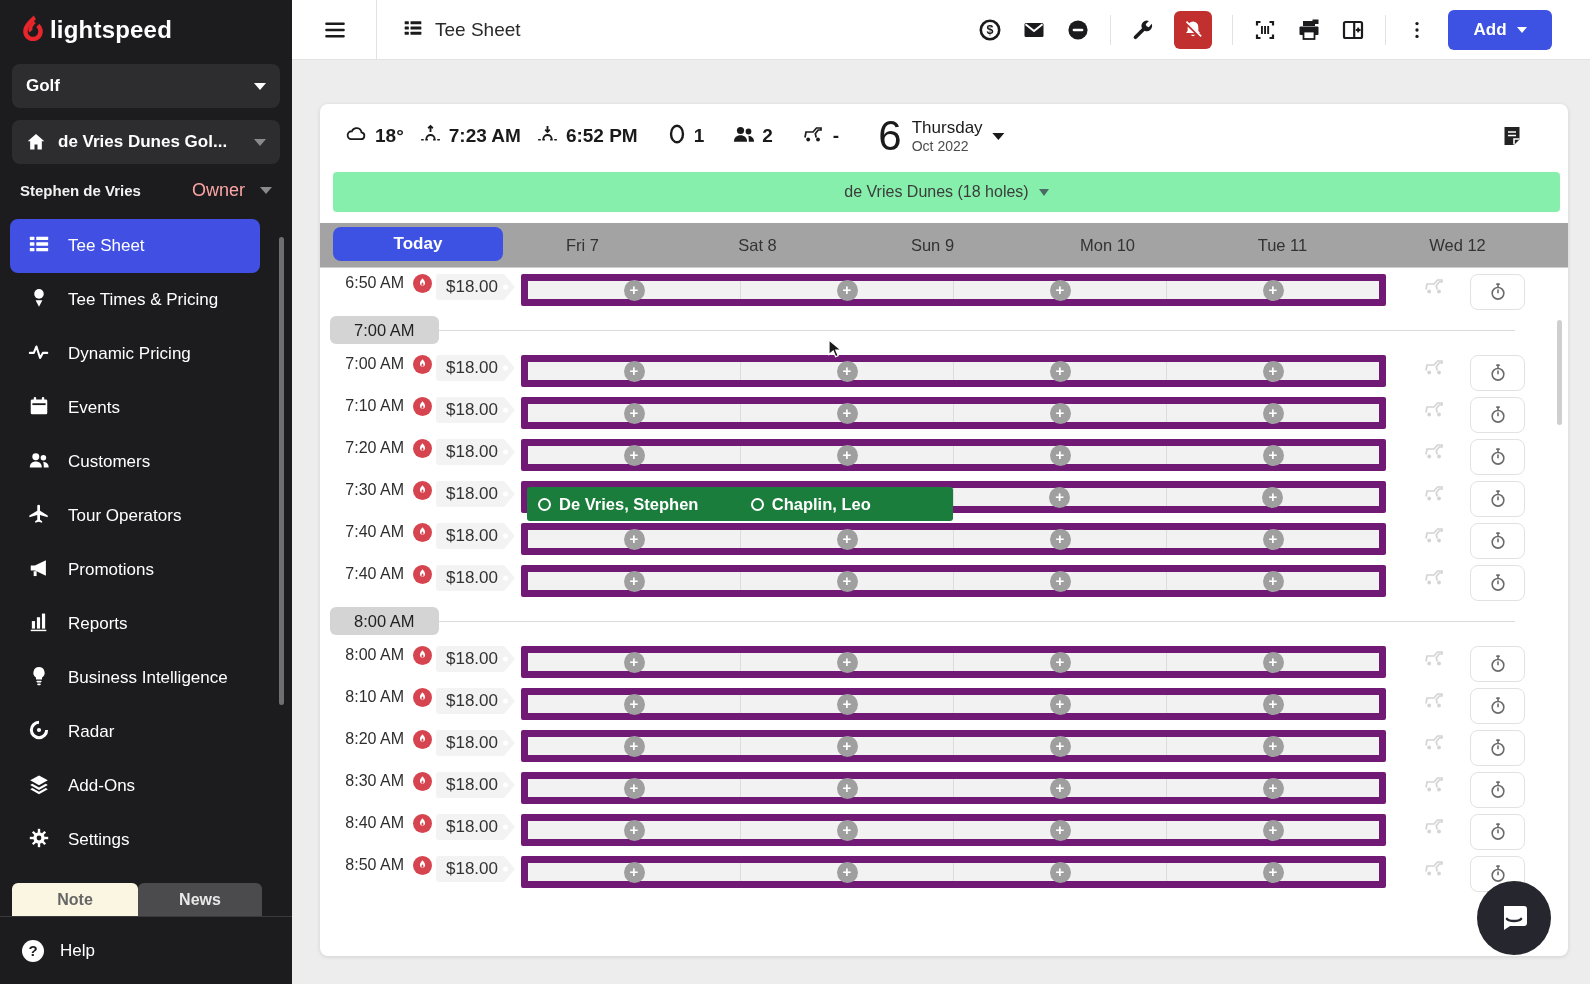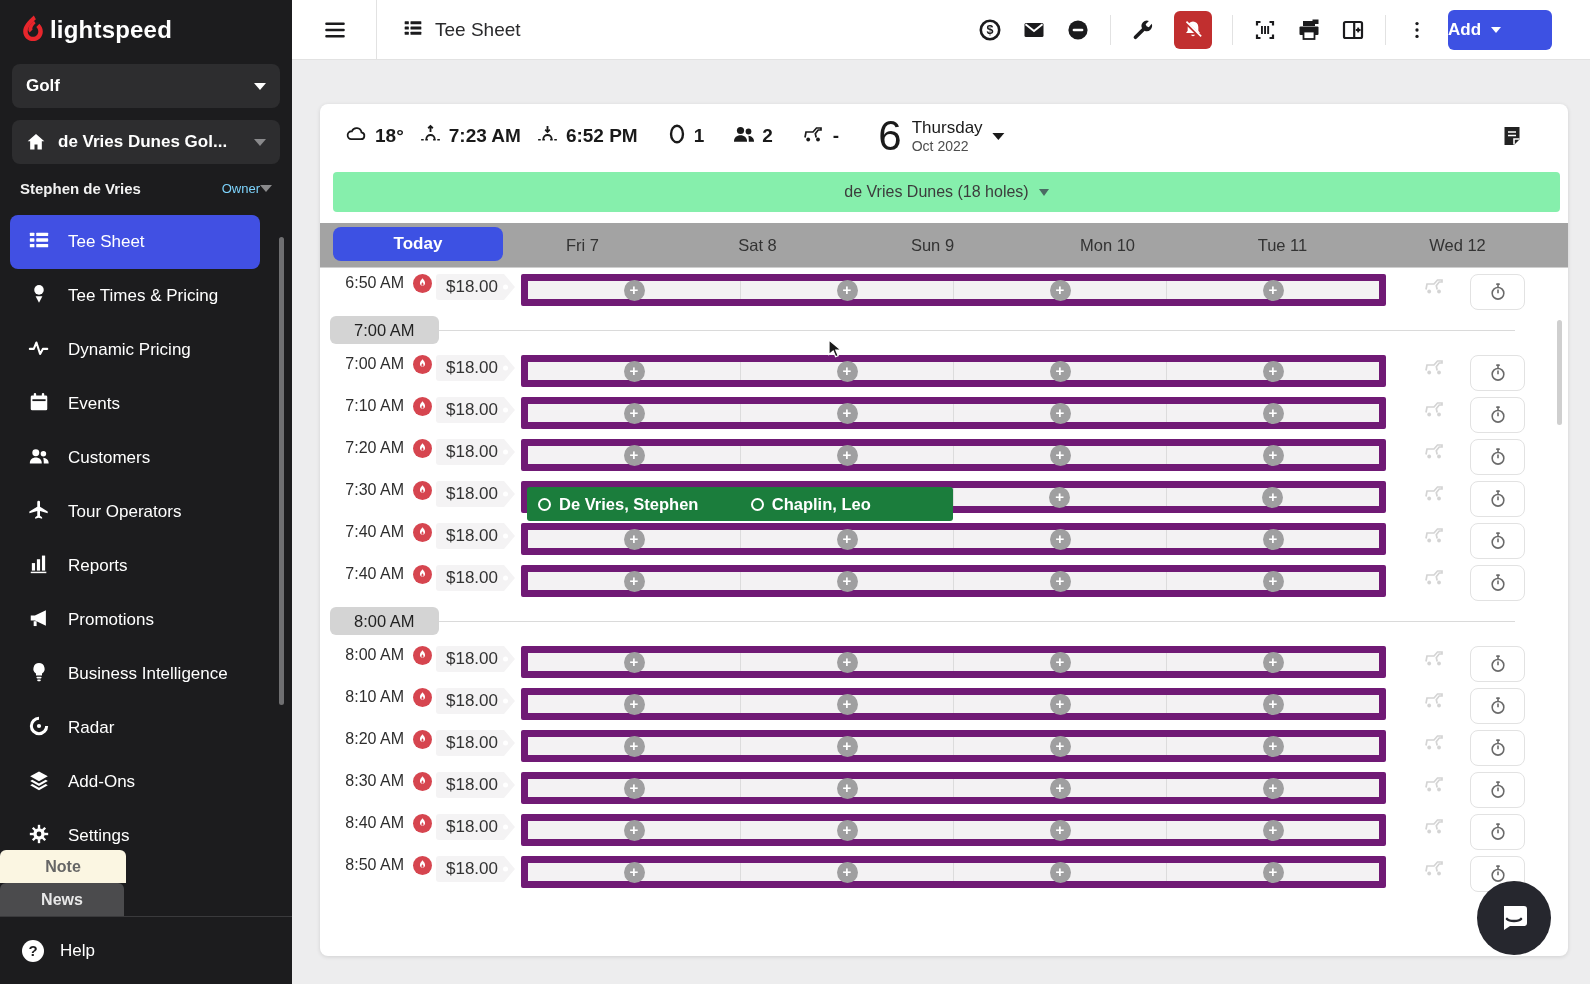--- a/index.html
+++ b/index.html
@@ -14,30 +14,30 @@
   .side-select { margin:12px 12px 0 12px; height:44px; background:#2d2d2f; border-radius:8px;
     display:flex; align-items:center; padding:0 14px; cursor:pointer; }
   .side-select .lbl { font-size:17px; font-weight:bold; color:#fff; flex:1;
     white-space:nowrap; overflow:hidden; }
   .caret { width:0; height:0; border-left:6px solid transparent; border-right:6px solid transparent;
     border-top:7px solid #fff; flex:none; }
   .caret.dim { border-top-color:#8a8a8c; }
   .side-select .home { margin-right:12px; flex:none; display:flex; }
   .user-row { display:flex; align-items:center; padding:16px 20px 10px 20px; }
   .user-name { font-size:15px; font-weight:bold; color:#f2f2f2; flex:1; }
-  .user-role { font-size:13px; color:#7dd3fc; margin-right:0; }
+  .user-role { font-size:18px; color:#fca5a5; margin-right:15px; }
   .nav { margin-top:8px; }
   .nav-item { display:flex; align-items:center; gap:18px; height:54px; width:250px;
     margin-left:10px; padding-left:18px; border-radius:8px; cursor:pointer; color:#fff; }
   .nav-item.active { background:#4150e3; }
   .nav-item .nav-lbl { font-size:17px; }
   .nav-item svg { flex:none; }
   .side-scrollbar { position:absolute; right:8px; top:237px; width:5px; height:468px;
     background:#6f6f71; border-radius:3px; }
-  .side-tabs { position:absolute; left:0; bottom:68px; display:flex;flex-direction:column; }
+  .side-tabs { position:absolute; left:12px; bottom:68px; display:flex; }
   .side-tab { width:126px; height:33px; display:flex; align-items:center; justify-content:center;
     font-size:16px; font-weight:bold; border-radius:6px 6px 0 0; cursor:pointer; }
   .side-tab.note { background:#fbf6e2; color:#666; }
   .side-tab.news { background:#4b4b4d; color:#e8e8e8; width:124px; }
   .side-bottom { position:absolute; left:0; bottom:0; width:100%; height:68px;
     border-top:1px solid #3a3a3c; display:flex; align-items:center; gap:16px; padding:0 22px; }
   .qmark { width:22px; height:22px; border-radius:50%; background:#fff; color:#1c1c1e;
     display:flex; align-items:center; justify-content:center; font-weight:bold; font-size:15px; }
   .help-lbl { font-size:17px; color:#fff; }
 
@@ -47,21 +47,21 @@
   .hamburger { margin-left:30px; cursor:pointer; display:flex; }
   .tb-div { width:1px; height:60px; background:#e2e2e2; margin-left:28px; }
   .tb-div.short { height:30px; margin:0; }
   .title-group { display:flex; align-items:center; gap:12px; margin-left:26px; color:#1f1f21; }
   .page-title { font-size:19px; color:#2a2a2c; }
   .tb-right { margin-left:auto; display:flex; align-items:center; gap:20px; padding-right:38px; color:#1b1b1d; }
   .tb-icon { cursor:pointer; display:flex; align-items:center; }
   .bell-btn { width:38px; height:38px; background:#c12f2f; border-radius:6px;
     display:flex; align-items:center; justify-content:center; cursor:pointer; }
   .add-btn { width:104px; height:40px; background:#3d51e3; color:#fff; border:none; border-radius:6px;
-    font-size:17px; font-weight:bold; display:flex; align-items:center; justify-content:flex-start; gap:10px;
+    font-size:17px; font-weight:bold; display:flex; align-items:center; justify-content:center; gap:10px;
     cursor:pointer; font-family:inherit; }
   .add-btn .caret { border-top-color:#fff; border-left-width:5px; border-right-width:5px; border-top-width:6px; }
 
   
   .panel { position:absolute; left:320px; top:104px; width:1248px; height:852px; background:#fff;
     border-radius:8px; box-shadow:0 1px 4px rgba(0,0,0,.12); overflow:hidden; }
   .info-row { position:absolute; top:0; left:0; width:100%; height:64px; display:flex;
     align-items:center; padding:0 24px; color:#1a1a1a; }
   .info-item { display:flex; align-items:center; gap:6px; margin-right:14px; }
   .info-item .val { font-size:19px; font-weight:bold; color:#1a1a1a; }
@@ -205,33 +205,33 @@
         <span class="nav-lbl">Customers</span>
       </div>
       <div class="nav-item">
         <span><svg width="22" height="22" viewBox="0 0 24 24" fill="#fff">
             <path d="M21.5 15.6v-2.1l-8.4-5V3.3a1.5 1.5 0 0 0-3 0v5.2l-8.6 5v2.1l8.6-2.6v5.3l-2.3 1.7v1.6l3.8-1.1 3.8 1.1v-1.6l-2.3-1.7V13z"></path>
           </svg></span>
         <span class="nav-lbl">Tour Operators</span>
       </div>
       <div class="nav-item">
         <span><svg width="22" height="22" viewBox="0 0 24 24" fill="#fff">
+            <path d="M3 9.3h4.6L19.5 3.6v16.8L7.6 14.7H3z"></path>
+            <path d="M6.2 15.5h3.2v5.3H6.2z"></path>
+          </svg></span>
+        <span class="nav-lbl">Promotions</span>
+      </div>
+      <div class="nav-item">
+        <span><svg width="22" height="22" viewBox="0 0 24 24" fill="#fff">
             <rect x="4.2" y="11" width="3.5" height="8.2"></rect>
             <rect x="9.7" y="6.8" width="3.5" height="12.4"></rect>
             <rect x="15.2" y="2.8" width="3.5" height="16.4"></rect>
             <rect x="3" y="20.4" width="17" height="1.6"></rect>
           </svg></span>
         <span class="nav-lbl">Reports</span>
-      </div>
-      <div class="nav-item">
-        <span><svg width="22" height="22" viewBox="0 0 24 24" fill="#fff">
-            <path d="M3 9.3h4.6L19.5 3.6v16.8L7.6 14.7H3z"></path>
-            <path d="M6.2 15.5h3.2v5.3H6.2z"></path>
-          </svg></span>
-        <span class="nav-lbl">Promotions</span>
       </div>
       <div class="nav-item">
         <span><svg width="22" height="22" viewBox="0 0 24 24" fill="#fff">
             <path d="M12 2.3a6.2 6.2 0 0 0-3.3 11.4v2.1h6.6v-2.1A6.2 6.2 0 0 0 12 2.3z"></path>
             <rect x="9.2" y="17.2" width="5.6" height="1.8" rx="0.9"></rect>
             <rect x="10" y="20.2" width="4" height="1.8" rx="0.9"></rect>
           </svg></span>
         <span class="nav-lbl">Business Intelligence</span>
       </div>
       <div class="nav-item">

